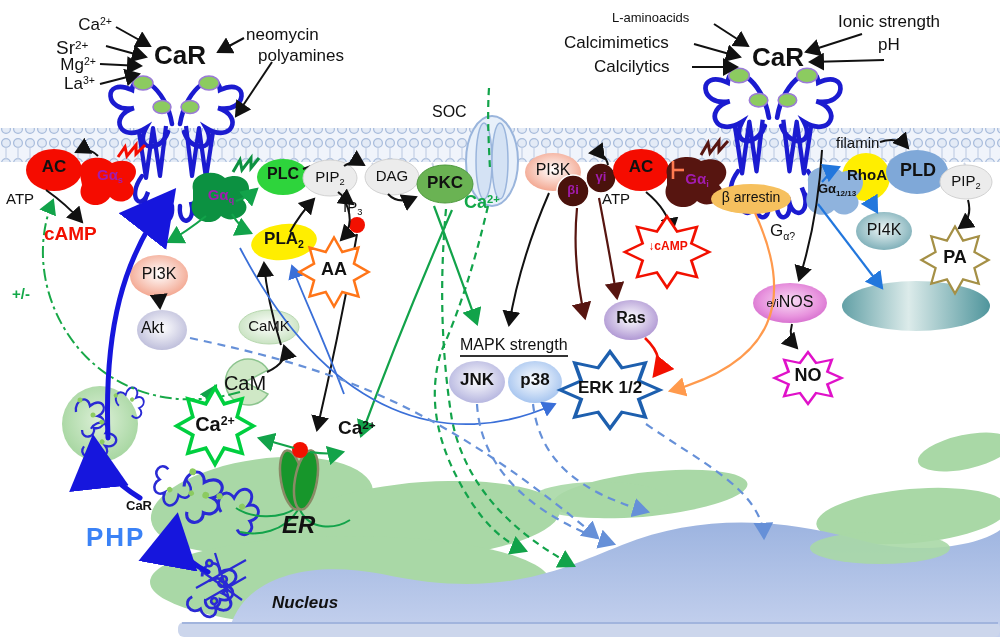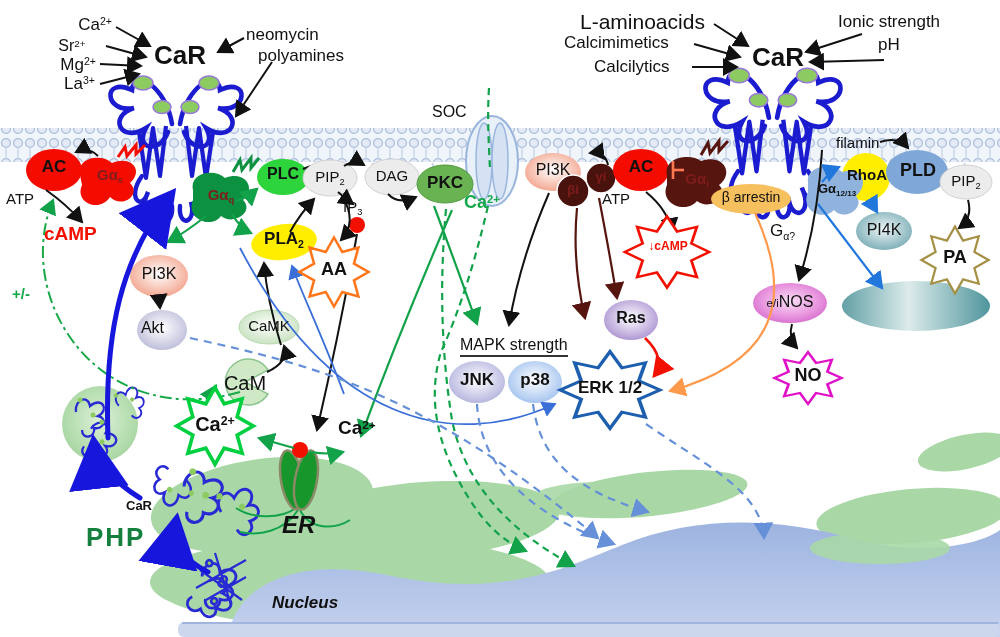--- a/index.html
+++ b/index.html
@@ -6,24 +6,24 @@
   .stage{position:relative;width:1000px;height:637px;background:#fff;overflow:hidden;
          font-family:"Liberation Sans",sans-serif}
   .stage svg.base{position:absolute;left:0;top:0}
   .lb{position:absolute;color:#111;white-space:nowrap;line-height:1.05;
       font-family:"Liberation Sans",sans-serif}
   .b{font-weight:bold}
   .ctr{text-align:center}
   .sb{font-size:0.62em;vertical-align:-0.35em}
   .sp{font-size:0.62em;vertical-align:0.45em}
   .pfx{font-size:0.72em}
-  .wh{color:#7f1d1d}
+  .wh{color:#a21caf}
   .red{color:#f21000}
   .grn{color:#12a848}
-  .mag{color:#15803d}
+  .mag{color:#3b82f6}
   .underl{border-bottom:2px solid #333;padding-bottom:1px}
   .it{font-style:italic}
 </style>
 </head>
 <body>
 
 <div class="stage">
 
 <svg class="base" width="1000" height="637" viewBox="0 0 1000 637">
 <defs>
@@ -339,29 +339,29 @@
   <use href="#star8" transform="translate(175,386) scale(0.80)" fill="#fff" stroke="#00cf3f" stroke-width="4.5"></use>
   <use href="#star8" transform="translate(298,236) scale(0.72)" fill="#fff" stroke="#ff7518" stroke-width="3.5"></use>
   <use href="#star8" transform="translate(623,215) scale(0.88,0.74)" fill="#fff" stroke="#f21000" stroke-width="3.2"></use>
   <use href="#star8" transform="translate(558,350) scale(1.04,0.80)" fill="#fff" stroke="#1d5fae" stroke-width="3.6"></use>
   <use href="#star8" transform="translate(920,225) scale(0.70)" fill="#fff" stroke="#a59046" stroke-width="3.2"></use>
   <use href="#star8" transform="translate(773,351) scale(0.70,0.54)" fill="#fff" stroke="#e011c9" stroke-width="4"></use>
 </g>
 </svg>
 
 <div class="lb" style="left:56px;top:16px;width:56px;font-size:17px;text-align:right"><span>Ca</span><span class="sp">2+</span></div>
-<div class="lb" style="left:44px;top:38px;width:56px;font-size:16px;text-align:center"><span>Sr</span><span class="sp">2+</span></div>
+<div class="lb" style="left:56px;top:38px;width:56px;font-size:19px;text-align:left"><span>Sr</span><span class="sp">2+</span></div>
 <div class="lb" style="left:40px;top:56px;width:56px;font-size:17px;text-align:right"><span>Mg</span><span class="sp">2+</span></div>
 <div class="lb" style="left:39px;top:75px;width:56px;font-size:17px;text-align:right"><span>La</span><span class="sp">3+</span></div>
 
 <div class="lb b ctr" style="left:140px;top:42px;width:80px;font-size:26px">CaR</div>
 <div class="lb" style="left:246px;top:26px;font-size:17px">neomycin</div>
 <div class="lb" style="left:258px;top:47px;font-size:17px">polyamines</div>
 
-<div class="lb" style="left:580px;top:11px;font-size:21px">L-aminoacids</div>
+<div class="lb" style="left:612px;top:11px;font-size:13px">L-aminoacids</div>
 <div class="lb" style="left:564px;top:34px;font-size:17px">Calcimimetics</div>
 <div class="lb" style="left:594px;top:58px;font-size:17px">Calcilytics</div>
 <div class="lb b ctr" style="left:740px;top:44px;width:76px;font-size:26px">CaR</div>
 <div class="lb" style="left:838px;top:13px;font-size:17px">Ionic strength</div>
 <div class="lb" style="left:878px;top:36px;font-size:17px">pH</div>
 
 <div class="lb b ctr" style="left:30px;top:158px;width:48px;font-size:17px">AC</div>
 <div class="lb b wh ctr" style="left:84px;top:167px;width:52px;font-size:15px"><span>Gα</span><span class="sb">s</span></div>
 <div class="lb" style="left:6px;top:191px;font-size:15px">ATP</div>
 <div class="lb b red" style="left:44px;top:224px;font-size:19px">cAMP</div>

